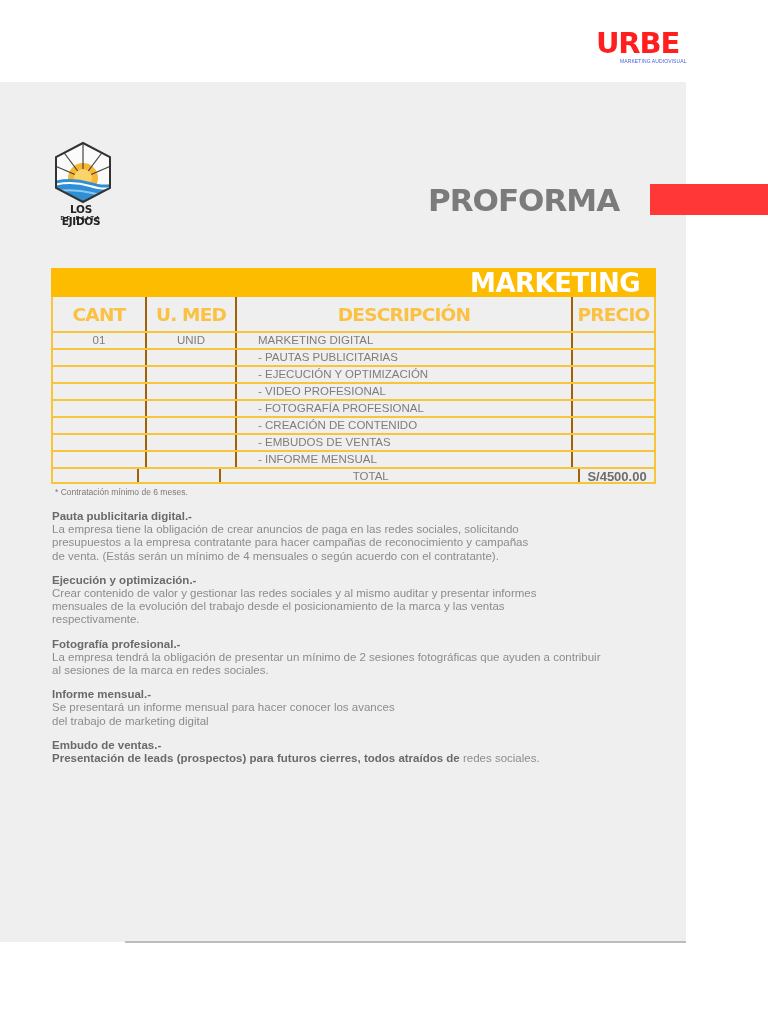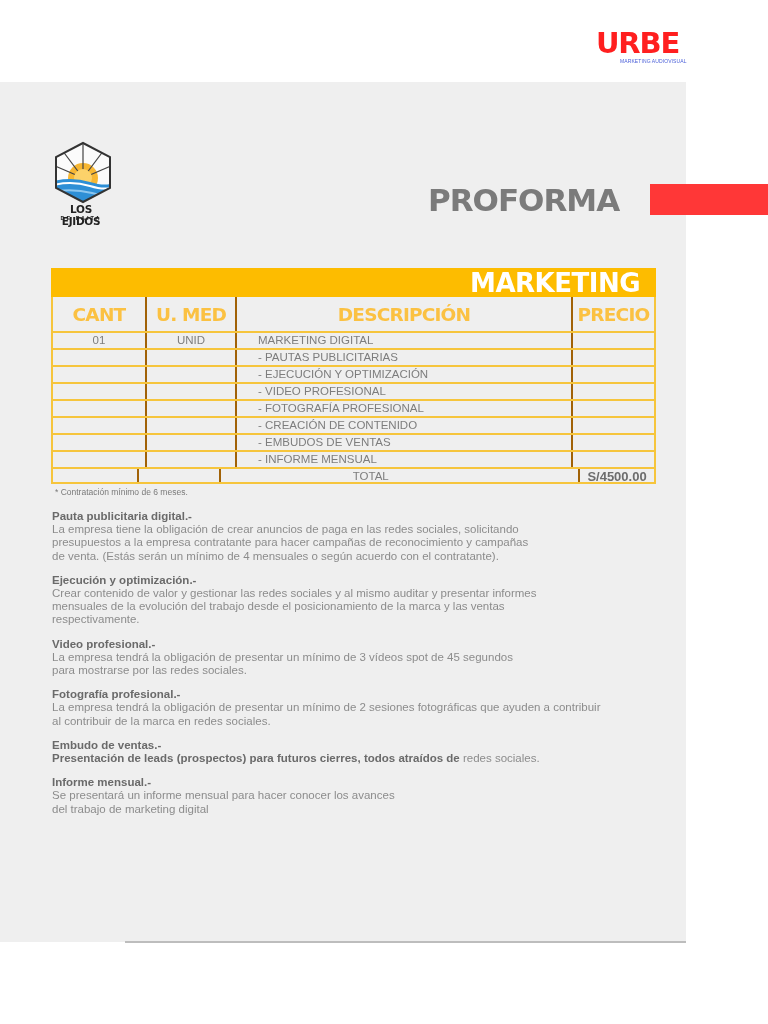--- a/index.html
+++ b/index.html
@@ -195,31 +195,26 @@
     <div class="sec-body">presupuestos a la empresa contratante para hacer campañas de reconocimiento y campañas</div>
     <div class="sec-body">de venta. (Estás serán un mínimo de 4 mensuales o según acuerdo con el contratante).</div>
   </div>
   <div class="sec">
     <div class="sec-title">Ejecución y optimización.-</div>
     <div class="sec-body">Crear contenido de valor y gestionar las redes sociales y al mismo auditar y presentar informes</div>
     <div class="sec-body">mensuales de la evolución del trabajo desde el posicionamiento de la marca y las ventas</div>
     <div class="sec-body">respectivamente.</div>
   </div>
   <div class="sec">
-    <div class="sec-title">Video profesional.-</div>
-    <div class="sec-body">La empresa tendrá la obligación de presentar un mínimo de 3 vídeos spot de 45 segundos</div>
-    <div class="sec-body">para mostrarse por las redes sociales.</div>
-  </div>
-  <div class="sec">
     <div class="sec-title">Fotografía profesional.-</div>
     <div class="sec-body">La empresa tendrá la obligación de presentar un mínimo de 2 sesiones fotográficas que ayuden a contribuir</div>
-    <div class="sec-body">al contribuir de la marca en redes sociales.</div>
-  </div>
-  <div class="sec">
-    <div class="sec-title">Embudo de ventas.-</div>
-    <div class="sec-body"><b>Presentación de leads (prospectos) para futuros cierres, todos atraídos de</b><span> redes sociales.</span></div>
+    <div class="sec-body">al sesiones de la marca en redes sociales.</div>
   </div>
   <div class="sec">
     <div class="sec-title">Informe mensual.-</div>
     <div class="sec-body">Se presentará un informe mensual para hacer conocer los avances</div>
     <div class="sec-body">del trabajo de marketing digital</div>
   </div>
+  <div class="sec">
+    <div class="sec-title">Embudo de ventas.-</div>
+    <div class="sec-body"><b>Presentación de leads (prospectos) para futuros cierres, todos atraídos de</b><span> redes sociales.</span></div>
+  </div>
 </div>
 
 </body></html>

